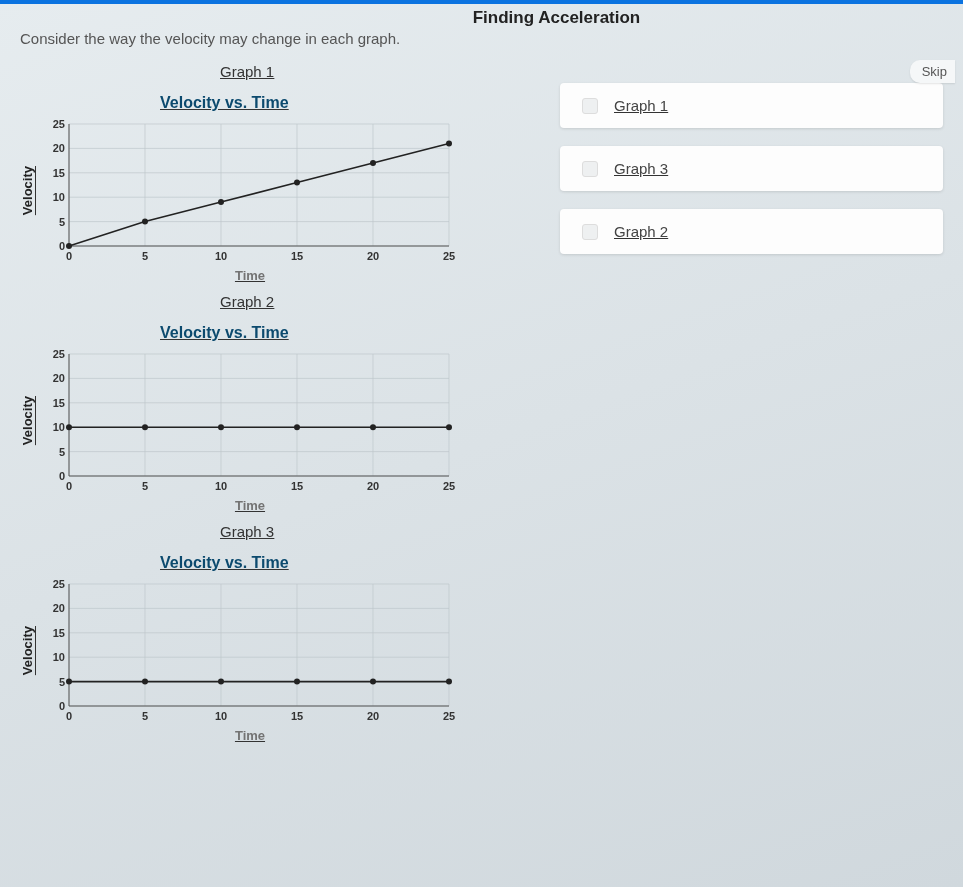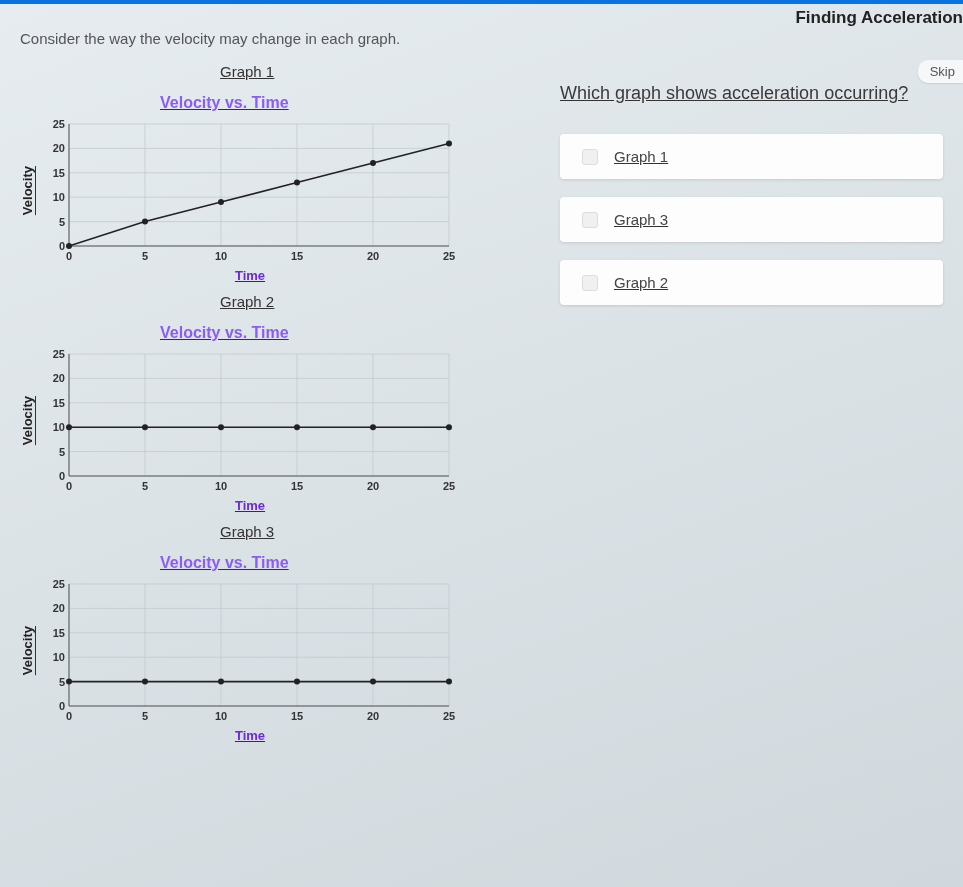--- a/index.html
+++ b/index.html
@@ -17,32 +17,32 @@
     background: #0b73e0;
     width: 100%;
   }
   .header {
     padding: 4px 0 0 0;
   }
   .header h1 {
     font-size: 17px;
     font-weight: 700;
     color: #222;
-    text-align: right;
+    text-align: center;
     padding-left: 150px;
   }
   .header .sub {
     font-size: 15px;
     color: #555;
     padding: 2px 0 6px 20px;
   }
   .skip-btn {
     position: absolute;
     top: 60px;
-    right: 0;
+    right: 8px;
     background: #f5f7f8;
     border-radius: 10px 0 0 10px;
     padding: 4px 8px 4px 12px;
     font-size: 13px;
     color: #555;
     box-shadow: 0 1px 2px rgba(0,0,0,0.1);
     cursor: pointer;
   }
   .content {
     display: flex;
@@ -62,42 +62,42 @@
   }
   .graph-label {
     text-decoration: underline;
     font-size: 15px;
     color: #333;
     margin: 10px 0 6px 200px;
   }
   .chart-title {
     font-weight: 700;
     font-size: 16px;
-    color: #8b5cf6;
+    color: #0c4a6e;
     margin: 14px 0 4px 140px;
   }
   .chart-wrap {
     display: flex;
     align-items: center;
   }
   .ylabel {
     writing-mode: vertical-rl;
     transform: rotate(180deg);
     font-weight: 700;
     font-size: 13px;
     color: #222;
     margin-right: 4px;
   }
   svg.chart {
     display: block;
   }
   .xlabel {
     font-weight: 700;
     font-size: 13px;
-    color: #6d28d9;
+    color: #737373;
     text-align: center;
     margin-left: 40px;
     width: 380px;
     margin-top: 2px;
   }
   .question {
     font-size: 18px;
     color: #3a3a3a;
     margin-bottom: 30px;
   }
@@ -273,21 +273,20 @@
             <circle class="data-pt" cx="334" cy="105.6" r="3"></circle>
             <circle class="data-pt" cx="410" cy="105.6" r="3"></circle>
           </svg>
       </div>
       <div class="xlabel">Time</div>
     </div>
 
   </div>
 
   <div class="right-col">
-    <div class="question">Which graph shows acceleration occurring?</div>
 
     <div class="answer">
       <span class="dot"></span>
       <span>Graph 1</span>
     </div>
     <div class="answer">
       <span class="dot"></span>
       <span>Graph 3</span>
     </div>
     <div class="answer">

